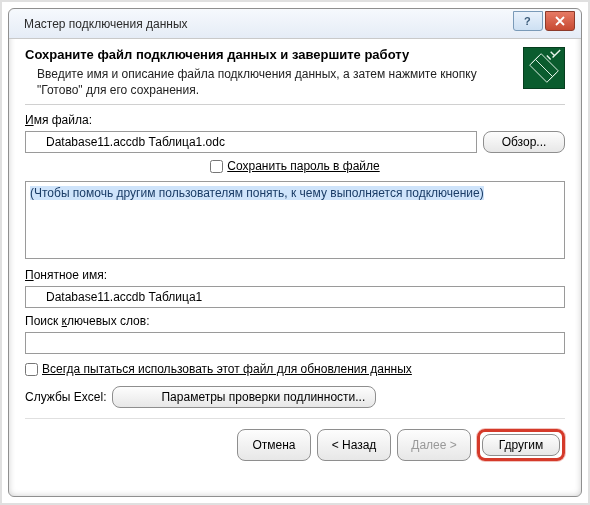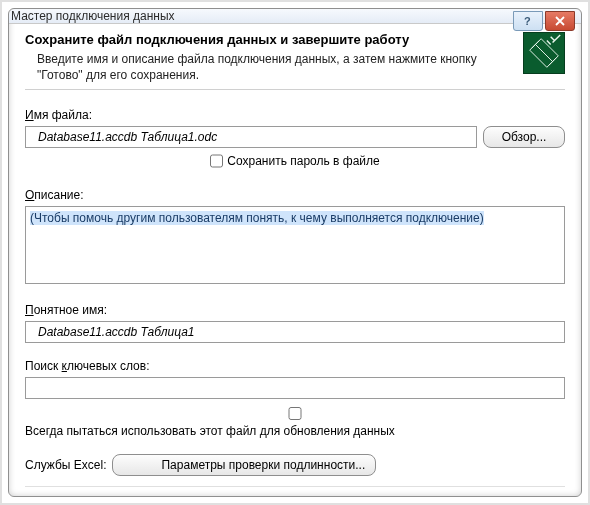--- a/index.html
+++ b/index.html
@@ -29,21 +29,21 @@
     flex-direction: column;
     background: #fff;
     box-shadow: 0 0 6px rgba(0,0,0,0.2) inset;
   }
   .titlebar {
     height: 30px;
     background: linear-gradient(#f6f9fd, #e5ecf6);
     border-bottom: 1px solid #c9c9c9;
     display: flex;
     align-items: center;
-    padding-left: 2px;
+    padding-left: 15px;
     position: relative;
     border-radius: 6px 6px 0 0;
   }
   .titlebar-title {
     color: #2b2b2b;
     font-size: 12px;
   }
   .title-buttons {
     position: absolute;
     right: 6px;
@@ -86,54 +86,53 @@
   .header-title { font-weight: bold; font-size: 13px; margin-bottom: 4px; }
   .header-desc { font-size: 12px; color: #222; padding-left: 12px; line-height: 1.35; }
   .header-icon {
     width: 42px; height: 42px;
     background: #0a5c2e;
     border: 1px solid #063d1e;
     position: relative;
     flex-shrink: 0;
   }
   .header-icon svg { width: 100%; height: 100%; }
-  .field-label { font-size: 12px; margin-top: 12px; }
+  .field-label { font-size: 12px; margin-top: 2px; }
   .field-label .accel { text-decoration: underline; }
   .row-inline { display: flex; gap: 6px; align-items: stretch; }
   input[type="text"], textarea {
     font-family: inherit;
     font-size: 12px;
-    padding: 3px 12px;
+    padding: 3px 20px;
     border: 1px solid #9a9a9a;
     background: #fff;
     width: 100%;
     resize: none;
-    font-style: italic;
   }
   textarea.description {
     height: 78px;
     color: #1a3c66;
     background: #fff;
   }
   textarea.description::selection { background: #b5d5ff; }
   .btn {
     font-family: inherit;
     font-size: 12px;
     padding: 3px 10px;
     border: 1px solid #8e8e8e;
     background: linear-gradient(#fdfdfd, #e7e7e7);
     border-radius: 8px;
     min-width: 74px;
     text-align: center;
   }
   .btn:disabled { color: #999; }
-  .chk-row { display: flex; gap: 4px; justify-content: center; margin: 2px 0 4px 0; }
+  .chk-row { display: flex; align-items: center; gap: 4px; justify-content: center; margin: 2px 0 4px 0; text-decoration: underline; }
   .chk-row.left { justify-content: flex-start; }
   .chk-row input[type="checkbox"] { margin: 0; }
-  .services-row { display: flex; align-items: center; gap: 6px; margin-top: 8px; }
+  .services-row { display: flex; align-items: center; gap: 6px; margin-top: 2px; }
   .footer {
     display: flex;
     gap: 6px;
     justify-content: flex-end;
     padding-top: 10px;
     border-top: 1px solid #e0e0e0;
     margin-top: 6px;
   }
   .finish-wrap {
     border: 3px solid #d53a2a;
@@ -188,41 +187,41 @@
       <div class="row-inline">
         <input type="text" class="file-input" value="Database11.accdb Таблица1.odc" style="">
         <button class="btn browse-btn"><span class="accel">О</span><span>бзор...</span></button>
       </div>
 
       <div class="chk-row">
         <input type="checkbox" style="">
         <span>Сохранить пароль в файле</span>
       </div>
 
-      <div class="field-label"><span class="accel">О</span><span>писание:</span></div>
       <div style="position: relative;"><textarea class="description" style="background: linear-gradient(rgb(255, 255, 255), rgb(255, 255, 255)); color: transparent; caret-color: rgb(0, 0, 0);">(Чтобы помочь другим пользователям понять, к чему выполняется подключение)</textarea><div style="position: absolute; left: 5px; top: 4px; right: 5px; font-size: 12px; line-height: 1.35; color: rgb(26, 60, 102); pointer-events: none;"><span style="background:#cfe4fb;">(Чтобы помочь другим пользователям понять, к чему выполняется подключение)</span></div></div>
 
       <div class="field-label"><span class="accel">П</span><span>онятное имя:</span></div>
       <input type="text" value="Database11.accdb Таблица1" style="">
 
       <div class="field-label"><span>Поиск </span><span class="accel">к</span><span>лючевых слов:</span></div>
       <input type="text" value="" style="">
 
-      <div class="chk-row left" style="margin-top:4px;flex-direction:column;">
+      <div class="chk-row left" style="margin-top:4px;">
         <input type="checkbox" style="">
         <span><span class="accel">В</span><span>сегда пытаться использовать этот файл для обновления данных</span></span>
       </div>
 
       <div class="services-row">
         <span>Службы Excel:</span>
         <button class="btn" style="min-width:auto;padding-left:48px;">Параметры проверки подлинности...</button>
       </div>
 
       <div class="footer">
         <button class="btn">Отмена</button>
         <button class="btn"><span>&lt; </span><span class="accel">Н</span><span>азад</span></button>
+        <button class="btn" disabled=""><span class="accel">Д</span><span>алее &gt;</span></button>
         <div class="finish-wrap">
           <button class="btn"><span class="accel">Г</span><span>другим</span></button>
         </div>
       </div>
     </div>
   </div>
 </div>
 
 </body></html>

